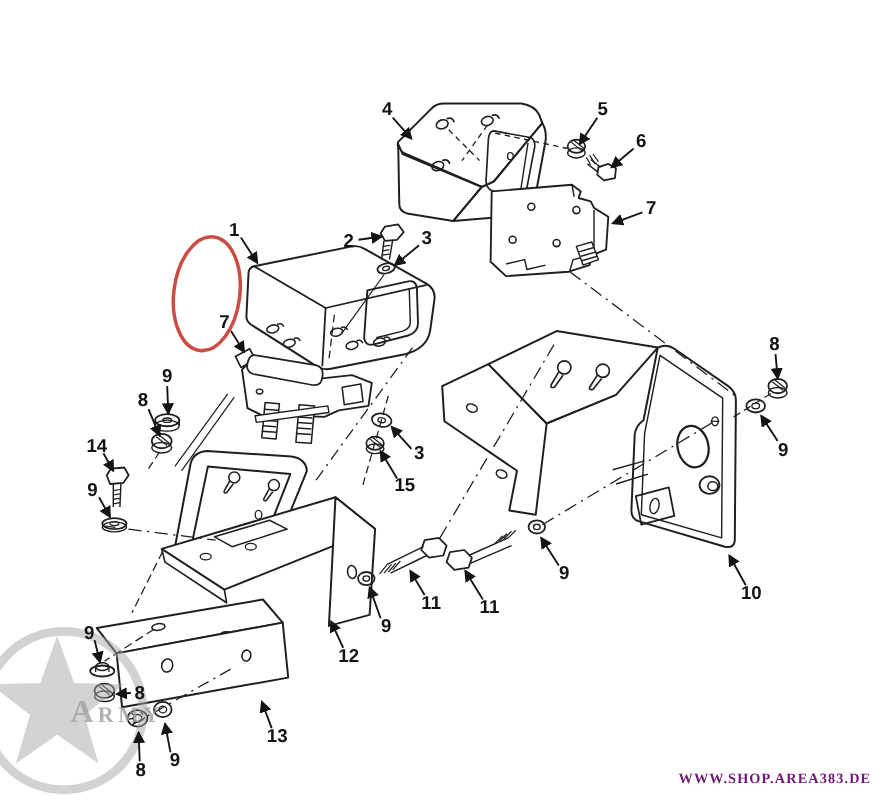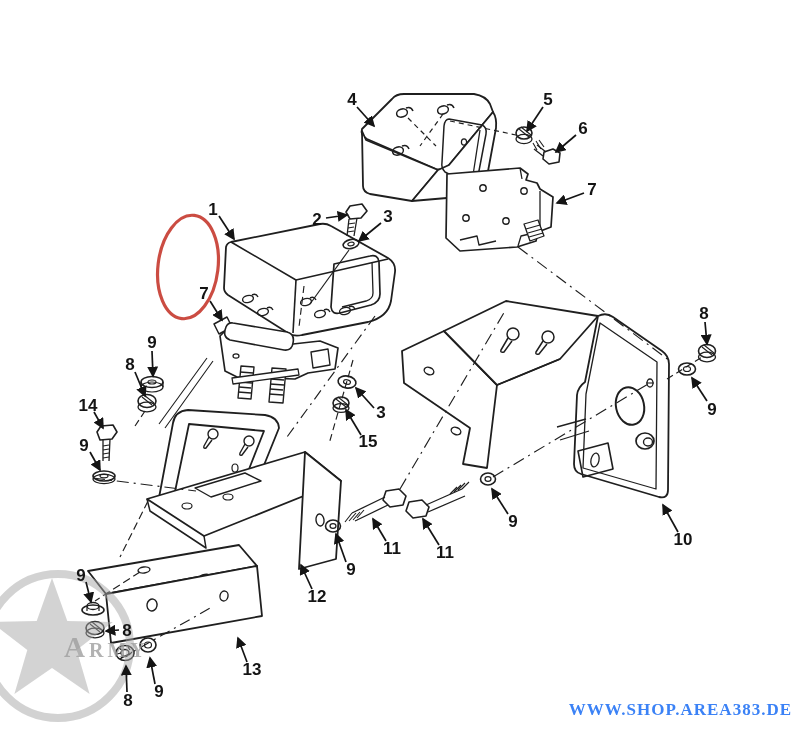--- a/index.html
+++ b/index.html
@@ -5,21 +5,21 @@
   html,body{margin:0;padding:0;background:#fff;}
   #stage{position:relative;width:802px;height:730px;background:#ffffff;overflow:hidden;
          font-family:"Liberation Sans",sans-serif;}
   #artsvg{position:absolute;left:0;top:0;}
   .wm-word{position:absolute;font-family:"Liberation Serif",serif;font-weight:bold;
            color:#9f9f9f;opacity:.8;letter-spacing:4px;line-height:1;}
   .wm-word::first-letter{font-size:1.45em;}
   #wm-army{left:64px;top:633px;font-size:20px;}
   #wm-shop{left:93px;top:669px;font-size:27px;}
   #footer-url{position:absolute;right:10px;top:700px;font-family:"Liberation Serif",serif;
-              font-weight:bold;font-size:17px;letter-spacing:1px;color:#3b82f6;}
+              font-weight:bold;font-size:13px;letter-spacing:1px;color:#701a75;}
   .callout-text{font-family:"Liberation Sans",sans-serif;font-weight:bold;font-size:17px;fill:#141414;}
 </style>
 </head>
 <body>
 
 <div id="stage">
   <svg id="artsvg" width="802" height="730" viewBox="0 0 802 730">
     <defs>
       <marker id="arr" viewBox="0 0 10 10" refX="8.5" refY="5" markerWidth="6.5" markerHeight="6.5" orient="auto-start-reverse">
         <path d="M0,0 L10,5 L0,10 z" fill="#141414"></path>

